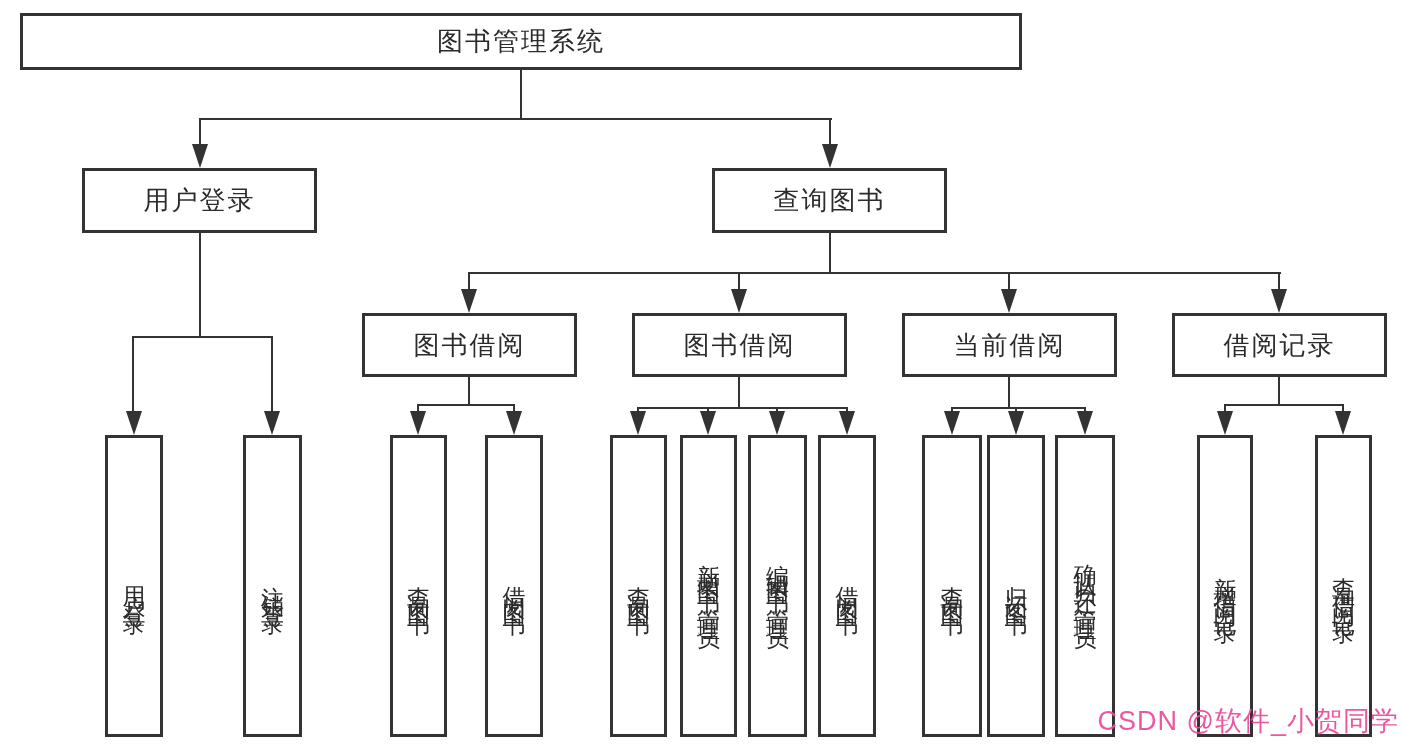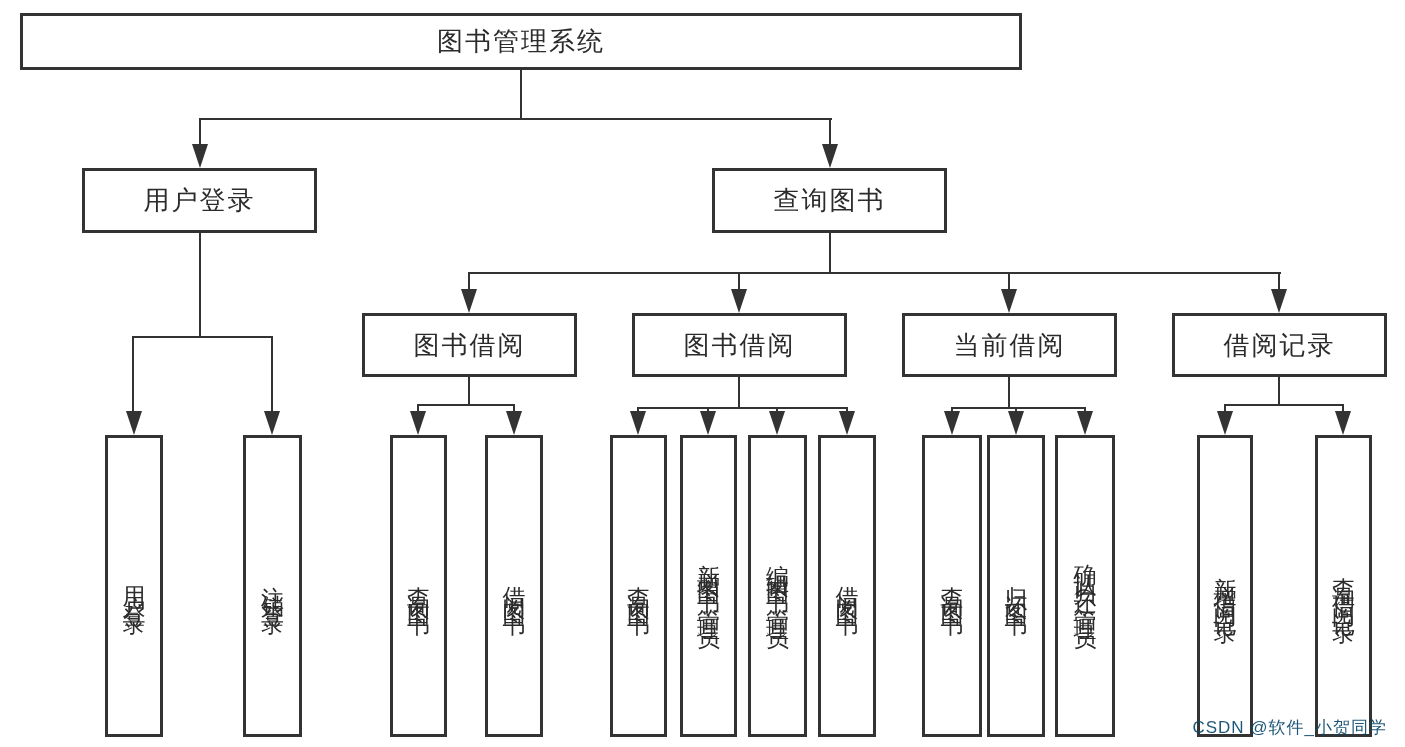--- a/index.html
+++ b/index.html
@@ -38,23 +38,23 @@
   .vline{position:absolute;width:2px;background:#333333;}
   .hline{position:absolute;height:2px;background:#333333;}
   .arrow{
     position:absolute;width:0;height:0;
     border-left:8px solid transparent;
     border-right:8px solid transparent;
     border-top:24px solid #333333;
   }
   .watermark{
     position:absolute;
-    right:18px;bottom:8px;
-    font-size:17px;
-    color:#0c4a6e;
+    right:6px;bottom:8px;
+    font-size:27px;
+    color:#ec4899;
     letter-spacing:1px;
     opacity:.92;
     z-index:5;
   }
 </style>
 </head>
 <body>
 
 <div class="canvas">
 

